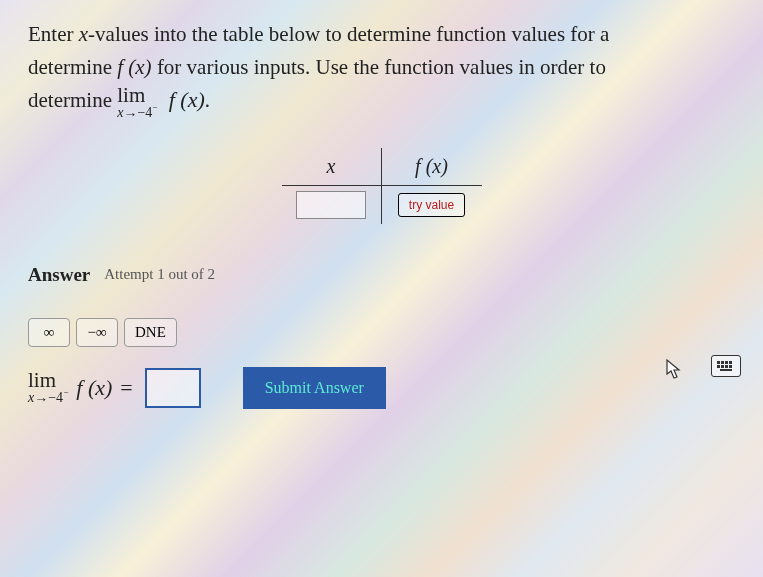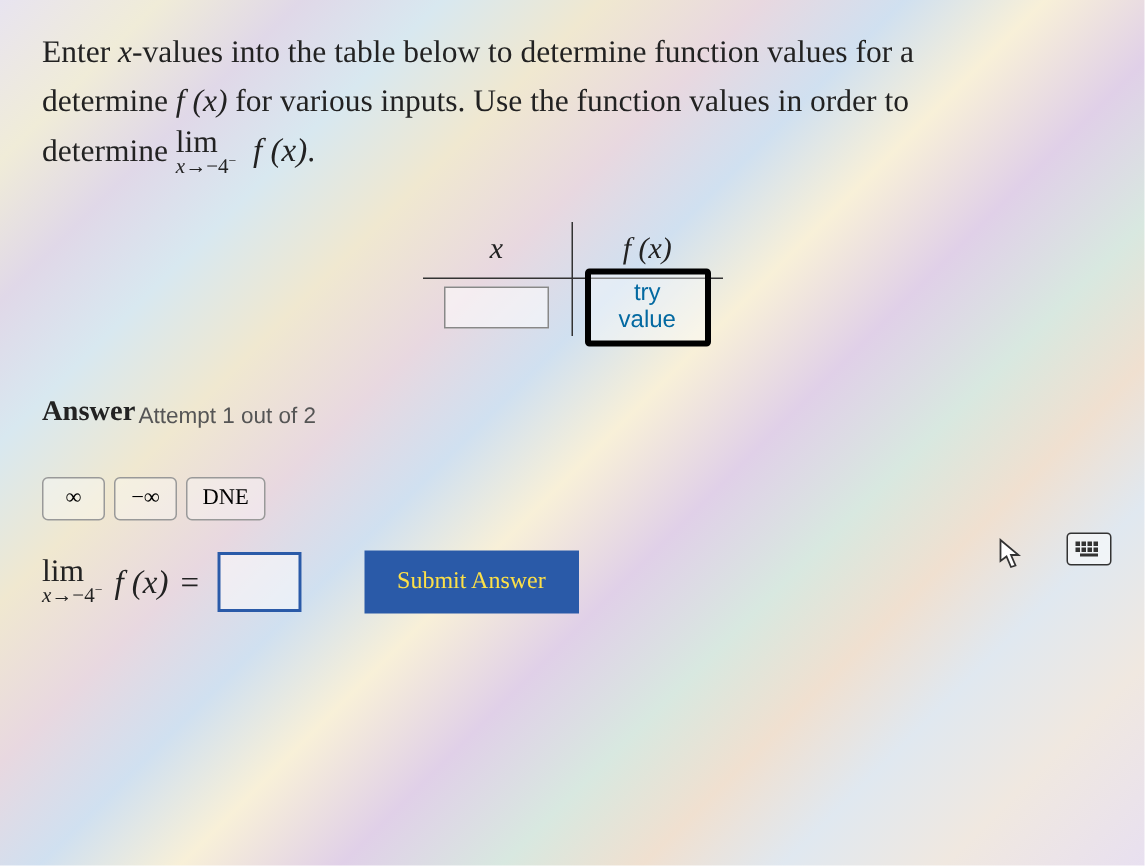--- a/index.html
+++ b/index.html
@@ -51,44 +51,44 @@
     .body-right { padding: 5px 8px; }
     .x-input {
       width: 70px; height: 28px;
       border: 1px solid #888;
       background: rgba(255,255,255,0.55);
       text-align: center;
       font-size: 15px;
     }
     .try-btn, .clear-btn {
       font-family: Arial, sans-serif;
-      font-size: 16px;
-      color: #0369a1;
+      font-size: 12px;
+      color: #b91c1c;
       background: rgba(255,255,255,0.4);
-      border: 4px solid #000000;
+      border: 1px solid #000000;
       border-radius: 3px;
       padding: 4px 10px;
       cursor: pointer;
     }
     .clear-wrap { text-align: center; margin-top: 10px; }
     .answer-row {
       display: flex;
-      align-items: flex-end;
+      align-items: center;
       margin-top: 30px;
     }
     .answer-label {
       font-weight: bold;
       font-size: 19px;
       font-family: 'Times New Roman', serif;
     }
     .attempt {
       font-size: 15px;
       color: #555;
-      margin-left: 2px;
-      font-family: Liberation Sans, sans-serif;
+      margin-left: 14px;
+      font-family: Liberation Serif, serif;
     }
     .sym-btns {
       display: flex;
       gap: 6px;
       margin: 32px 0 20px 0;
     }
     .sym-btn {
       border: 1px solid #999;
       border-radius: 4px;
       background: rgba(255,255,255,0.35);
@@ -113,21 +113,21 @@
       width: 56px;
       height: 40px;
       border: 2px solid #2a5aa8;
       background: rgba(255,255,255,0.5);
       text-align: center;
       font-size: 18px;
       margin-left: 6px;
     }
     .submit-btn {
       background: #2a5aa8;
-      color: #fde047;
+      color: #5eead4;
       border: none;
       font-size: 16px;
       font-family: 'Times New Roman', serif;
       padding: 12px 22px;
       cursor: pointer;
       margin-left: 30px;
     }
     .keyboard-icon {
       position: absolute;
       right: 22px;

